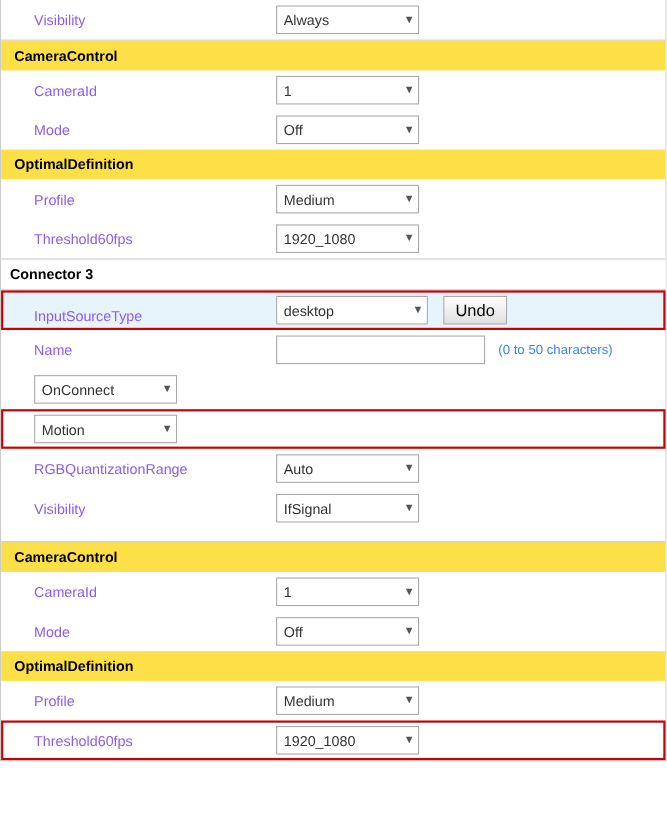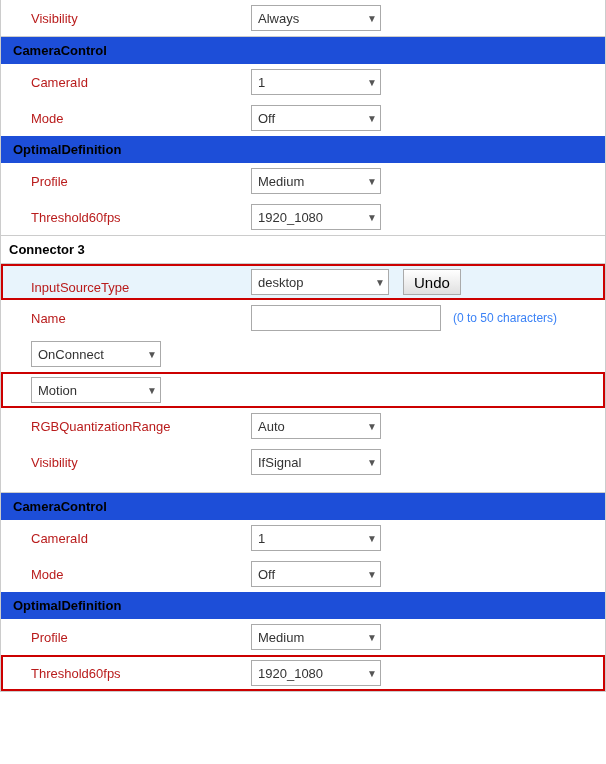--- a/index.html
+++ b/index.html
@@ -33,21 +33,21 @@
     }
 
     .row.red-border {
       outline: 2px solid #cc0000;
       outline-offset: -2px;
     }
 
     .row-label {
       width: 220px;
       flex-shrink: 0;
-      color: #b91c1c;
+      color: #8b5cf6;
       font-size: 13px;
     }
 
     .row-control {
       display: flex;
       align-items: center;
       gap: 6px;
       flex: 1;
     }
 
@@ -116,21 +116,21 @@
       border-top: 1px solid #ccc;
       border-bottom: 1px solid #ccc;
       background: #fff;
       color: #000;
     }
 
     .subsection-header {
       font-weight: bold;
       font-size: 13px;
       padding: 6px 8px 6px 12px;
-      background: #1d4ed8;
+      background: #fde047;
       color: #000;
     }
 
     .top-section {
       border-bottom: 1px solid #ccc;
     }
 
     .inner-section {
       border-top: 1px solid #ccc;
     }

